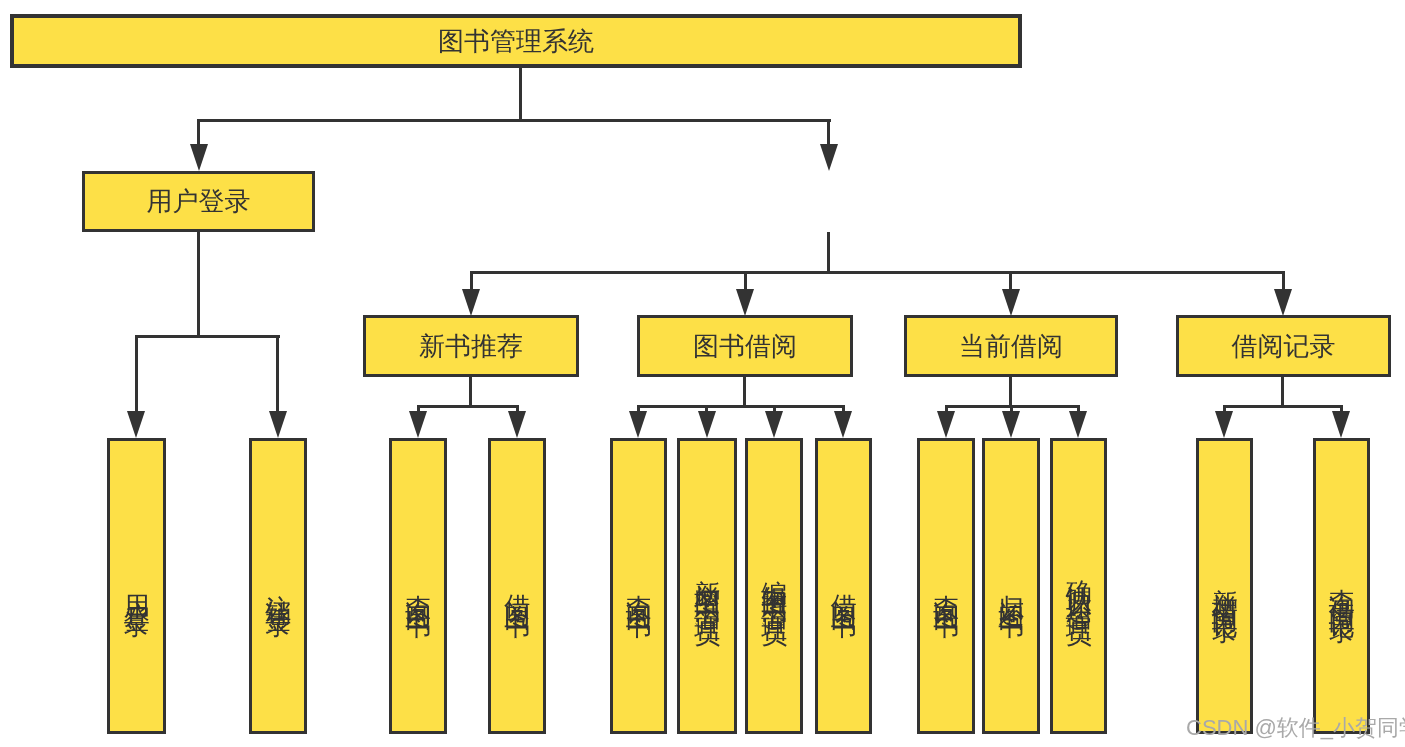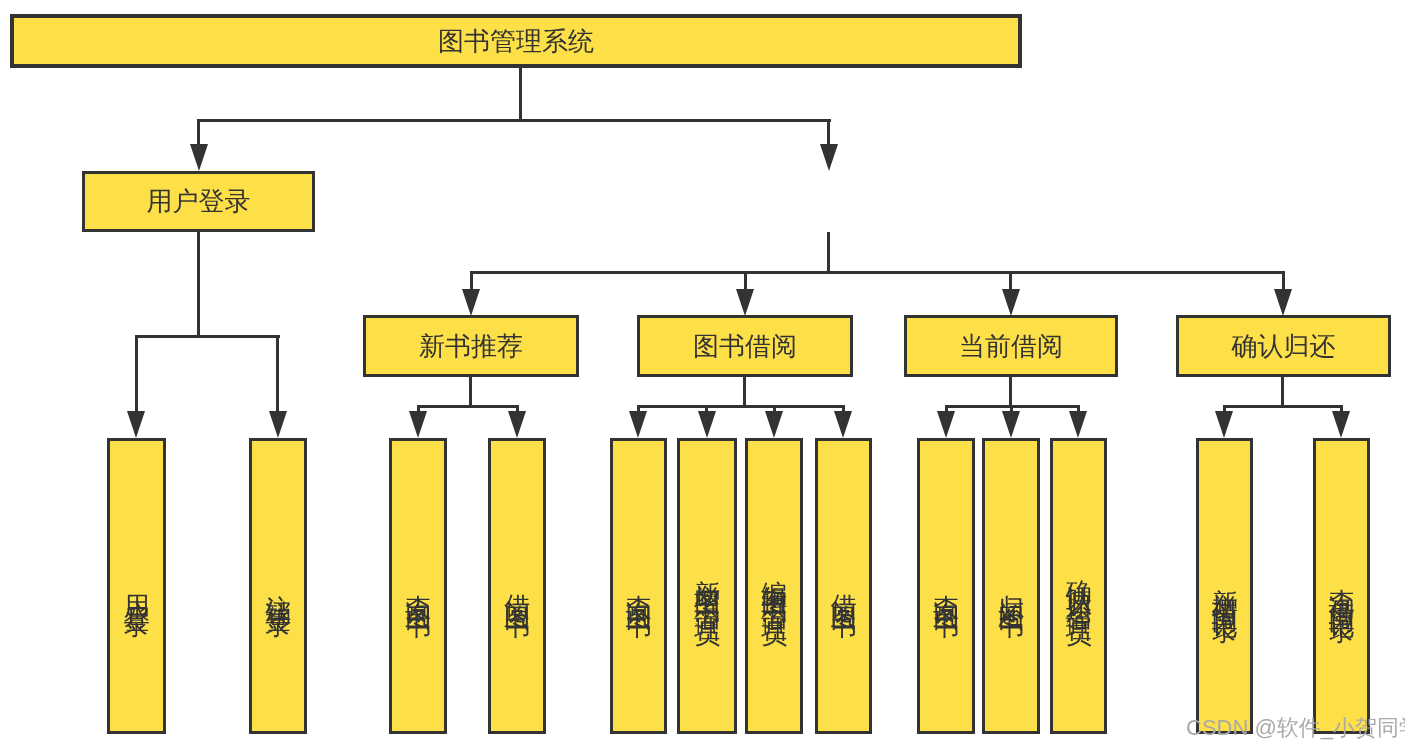--- a/index.html
+++ b/index.html
@@ -134,21 +134,21 @@
 
   <div class="box hbox" style="left:637px; top:315px; width:216px; height:62px;">
     <span>图书借阅</span>
   </div>
 
   <div class="box hbox" style="left:904px; top:315px; width:214px; height:62px;">
     <span>当前借阅</span>
   </div>
 
   <div class="box hbox" style="left:1176px; top:315px; width:215px; height:62px;">
-    <span>确认归还</span>
+    <span>借阅记录</span>
   </div>
 
   <div class="box vbox" style="left:107px; top:438px; width:59px; height:296px;">
     <span>用户登录</span>
   </div>
   <div class="box vbox" style="left:249px; top:438px; width:58px; height:296px;">
     <span>注销登录</span>
   </div>
 
   <div class="box vbox" style="left:389px; top:438px; width:58px; height:296px;">

